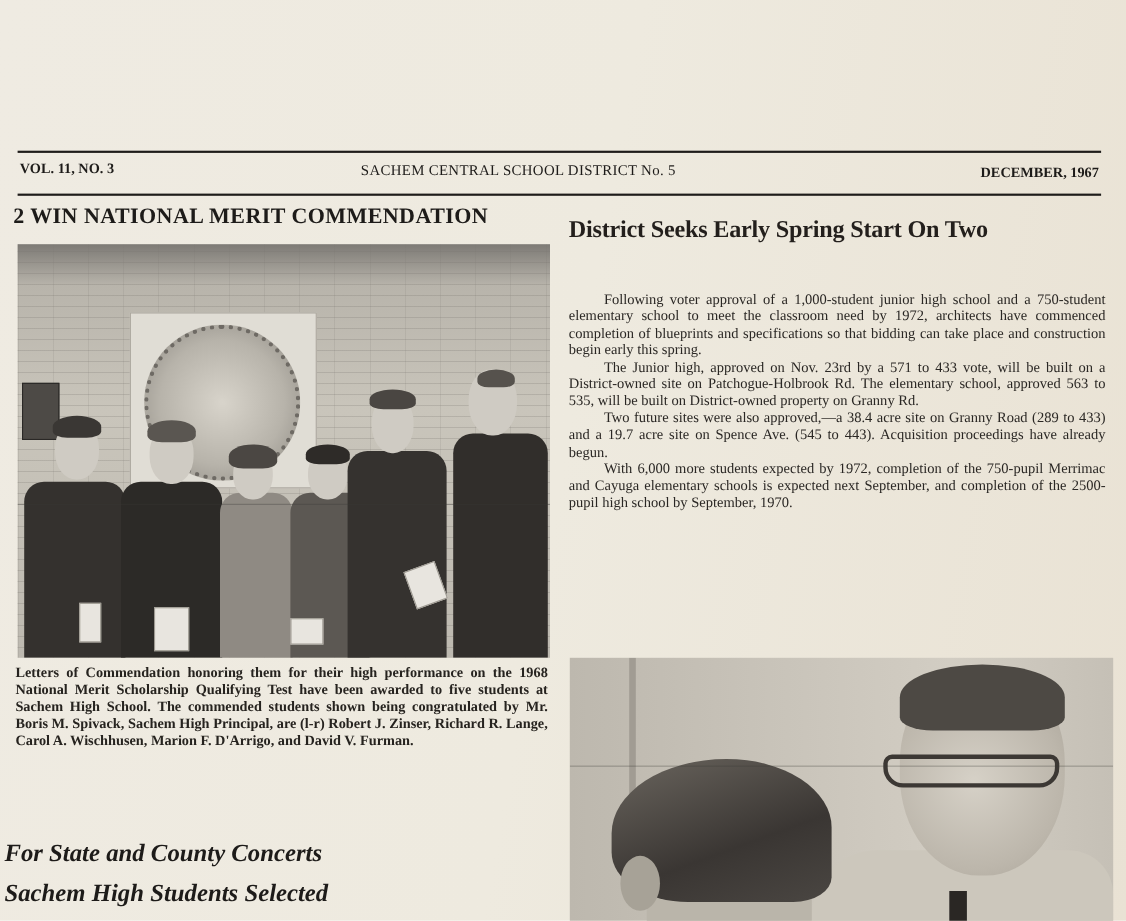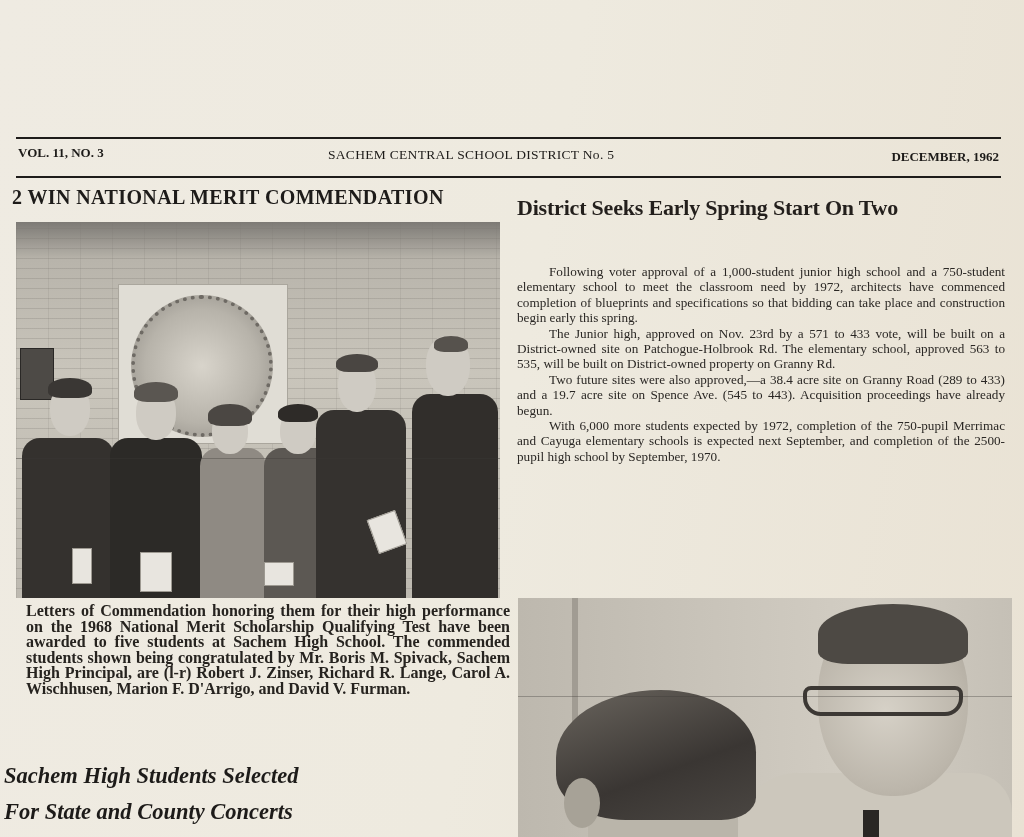--- a/index.html
+++ b/index.html
@@ -149,26 +149,25 @@
     left: 0; right: 0;
     height: 1px;
     background: rgba(60,58,55,0.35);
   }
 
   .caption {
     position: absolute;
     left: 14px;
     top: 603px;
     width: 484px;
-    font-size: 16px;
+    font-size: 13px;
     font-weight: bold;
     line-height: 15.6px;
     text-align: justify;
     color: #26231f;
-    margin-left: 12px;
   }
   .headline-concerts {
     position: absolute;
     left: 4px;
     top: 758px;
     font-weight: bold;
     font-style: italic;
     font-size: 22.5px;
     line-height: 36px;
     color: #1d1b19;
@@ -283,21 +282,21 @@
 </head>
 <body>
 
 <div class="page">
 
 
   <div class="rule top"></div>
   <div class="dateline">
     <span class="vol">VOL. 11, NO. 3</span>
     <span class="district">SACHEM CENTRAL SCHOOL DISTRICT No. 5</span>
-    <span class="date">DECEMBER, 1962</span>
+    <span class="date">DECEMBER, 1967</span>
   </div>
   <div class="rule bottom"></div>
 
   <div class="headline-left">2 WIN NATIONAL MERIT COMMENDATION</div>
 
   <div class="photo photo-students" title="Five commended students standing with the principal in front of a brick wall and circular mural">
     <div class="brick-wall"></div>
     <div class="plaque"></div>
     <div class="mural">
       <div class="mural-circle"></div>
@@ -342,22 +341,22 @@
       <div class="head" style="left:14px;top:0;width:44px;height:60px;"></div>
       <div class="hair" style="left:22px;top:0;width:34px;height:16px;background:#56524d;"></div>
     </div>
 
     <div class="fold-line" style="top:236px;"></div>
   </div>
 
   <div class="caption">Letters of Commendation honoring them for their high performance on the 1968 National Merit Scholarship Qualifying Test have been awarded to five students at Sachem High School. The commended students shown being congratulated by Mr. Boris M. Spivack, Sachem High Principal, are (l-r) Robert J. Zinser, Richard R. Lange, Carol A. Wischhusen, Marion F. D'Arrigo, and David V. Furman.</div>
 
   <div class="headline-concerts">
+    <div>For State and County Concerts</div>
     <div>Sachem High Students Selected</div>
-    <div>For State and County Concerts</div>
   </div>
 
   <div class="headline-right">
     <div>District Seeks Early Spring Start On Two</div>
   </div>
 
   <div class="article-body">
     <p>Following voter approval of a 1,000-student junior high school and a 750-student elementary school to meet the classroom need by 1972, architects have commenced completion of blueprints and specifications so that bidding can take place and construction begin early this spring.</p>
     <p>The Junior high, approved on Nov. 23rd by a 571 to 433 vote, will be built on a District-owned site on Patchogue-Holbrook Rd. The elementary school, approved 563 to 535, will be built on District-owned property on Granny Rd.</p>
     <p>Two future sites were also approved,—a 38.4 acre site on Granny Road (289 to 433) and a 19.7 acre site on Spence Ave. (545 to 443). Acquisition proceedings have already begun.</p>

